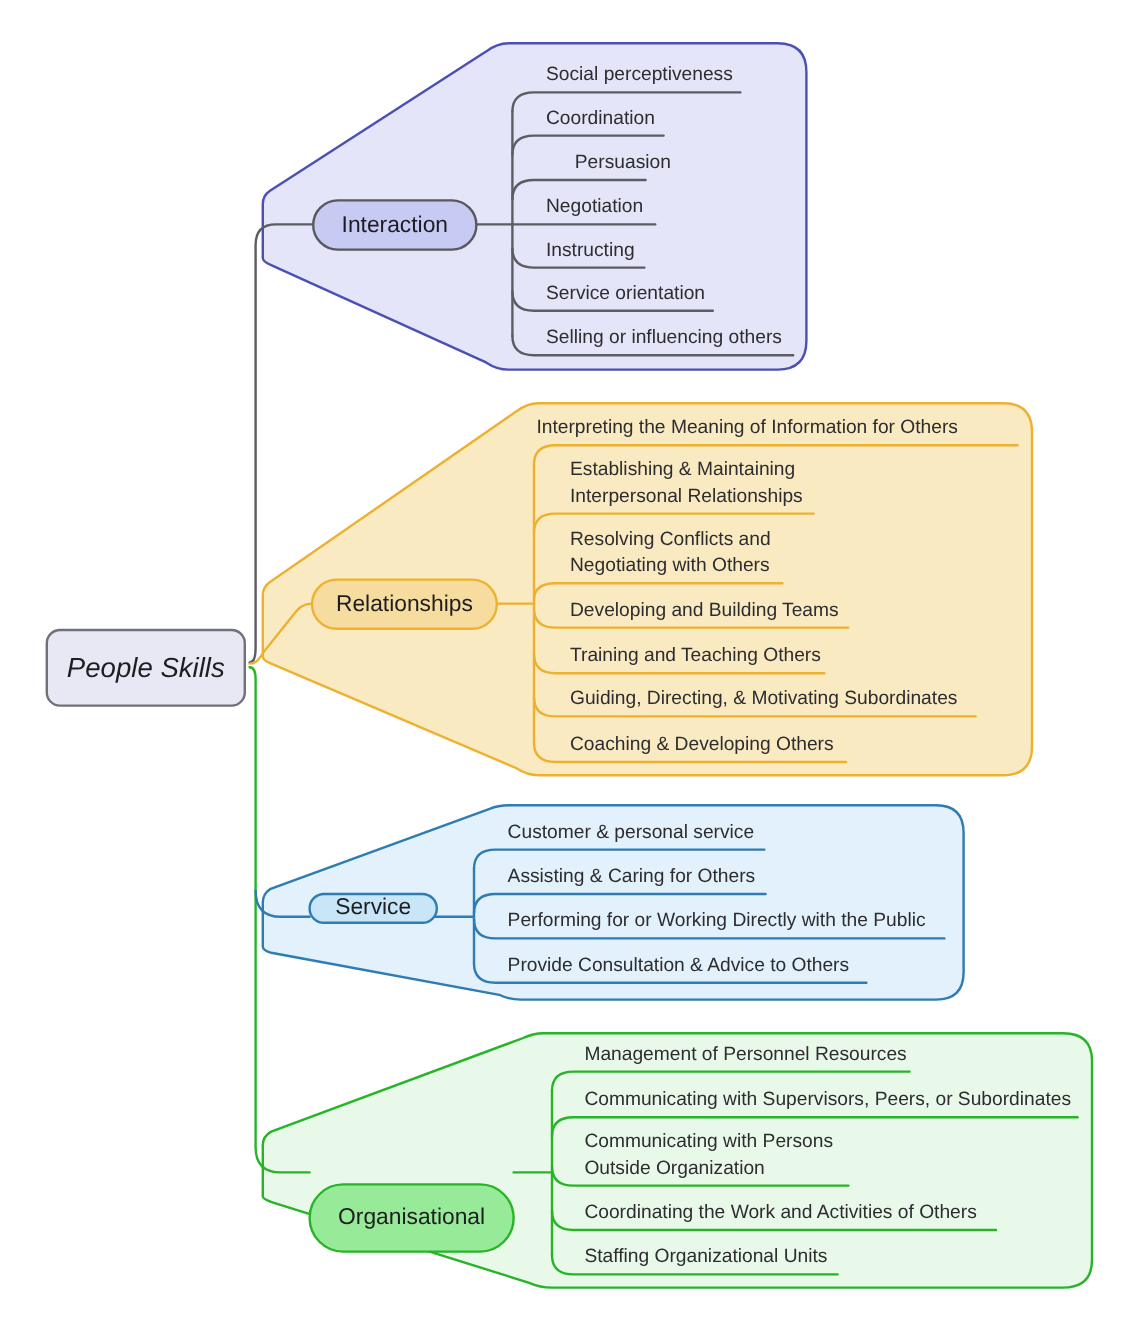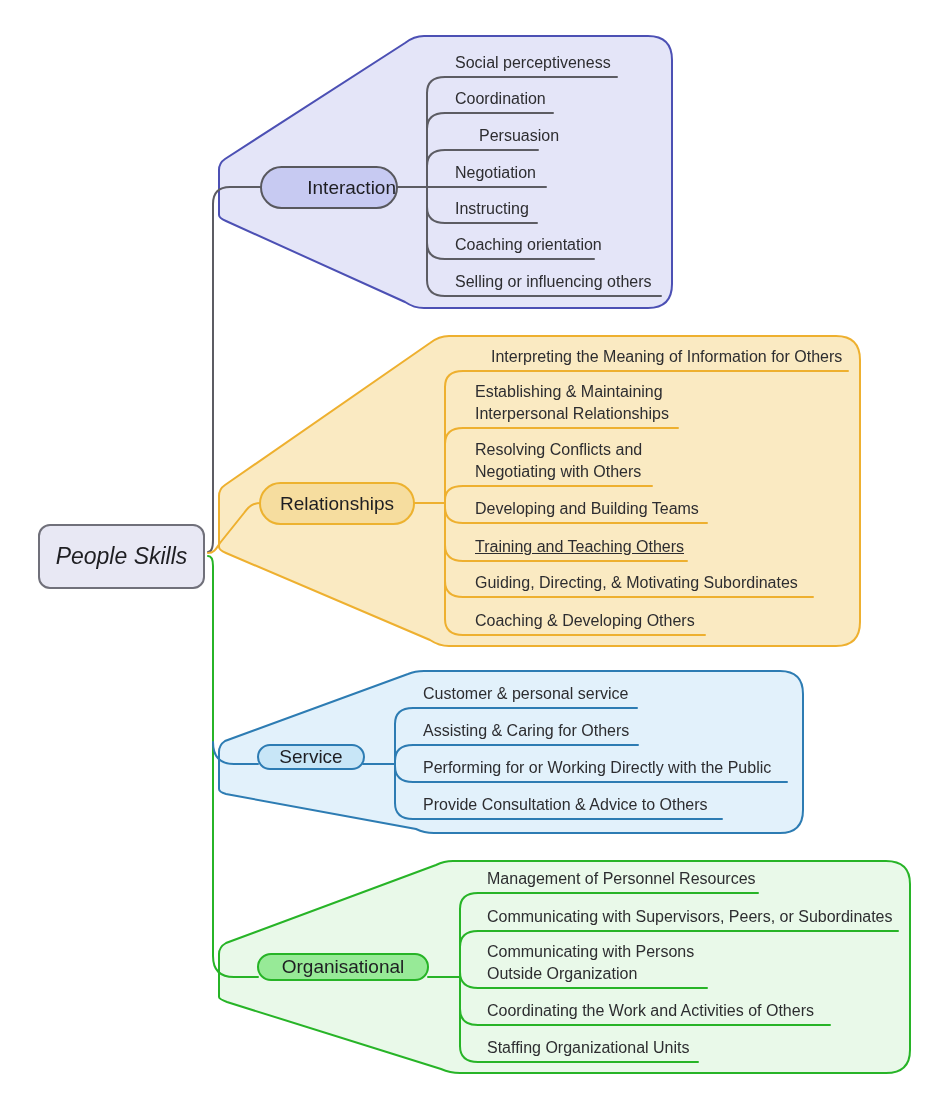--- a/index.html
+++ b/index.html
@@ -3,21 +3,21 @@
 <meta charset="utf-8">
 <style>
   html,body{margin:0;padding:0;background:#ffffff;}
   .canvas{position:relative;width:950px;height:1114px;background:#ffffff;overflow:hidden;
           font-family:"Liberation Sans", sans-serif;}
   .shape-layer{position:absolute;left:0;top:0;}
   .node{position:absolute;display:flex;align-items:center;justify-content:center;
         box-sizing:border-box;text-align:center;color:#1e1e22;}
   .root-node{border-radius:12px;border:2px solid #70707a;background:#e8e8f4;font-size:23px;}
   .pill{border-radius:999px;border:2px solid;font-size:19px;}
-  .pill-interaction{background:#c7caf2;border-color:#58585e;justify-content:flex-end;}
+  .pill-interaction{background:#c7caf2;border-color:#58585e;}
   .pill-relationships{background:#f6dd9f;border-color:#edb22f;}
   .pill-service{background:#c8e6f7;border-color:#2d7cb3;}
   .pill-organisational{background:#97ea97;border-color:#27b427;}
   .leaf{position:absolute;font-size:16px;line-height:22px;color:#2d2d30;white-space:pre-line;}
 </style>
 </head>
 <body>
 
 <div class="canvas">
 
@@ -87,39 +87,39 @@
 
   <div class="node pill pill-interaction" style="left:260px;top:166px;width:138px;height:43px;">
     <span>Interaction</span>
   </div>
   <div class="node pill pill-relationships" style="left:259px;top:482px;width:156px;height:43px;align-items:center;">
     <span>Relationships</span>
   </div>
   <div class="node pill pill-service" style="left:257px;top:744px;width:108px;height:26px;">
     <span>Service</span>
   </div>
-  <div class="node pill pill-organisational" style="left:257px;top:953px;width:172px;height:28px;">
+  <div class="node pill pill-organisational" style="left:257px;top:986px;width:172px;height:58px;">
     <span>Organisational</span>
   </div>
 
   <div class="leaf" style="left:455px;top:52px;">Social perceptiveness</div>
   <div class="leaf" style="left:455px;top:88px;">Coordination</div>
   <div class="leaf" style="left:455px;top:125px;margin-left:24px;">Persuasion</div>
   <div class="leaf" style="left:455px;top:162px;">Negotiation</div>
   <div class="leaf" style="left:455px;top:198px;">Instructing</div>
-  <div class="leaf" style="left:455px;top:234px;">Coaching orientation</div>
+  <div class="leaf" style="left:455px;top:234px;">Service orientation</div>
   <div class="leaf" style="left:455px;top:271px;">Selling or influencing others</div>
 
-  <div class="leaf" style="left:491px;top:346px;text-align:center;">Interpreting the Meaning of Information for Others</div>
+  <div class="leaf" style="left:447px;top:346px;text-align:center;">Interpreting the Meaning of Information for Others</div>
   <div class="leaf" style="left:475px;top:381px;">Establishing &amp; Maintaining
 Interpersonal Relationships</div>
   <div class="leaf" style="left:475px;top:439px;">Resolving Conflicts and
 Negotiating with Others</div>
   <div class="leaf" style="left:475px;top:498px;">Developing and Building Teams</div>
-  <div class="leaf" style="left:475px;top:536px;text-decoration:underline;">Training and Teaching Others</div>
+  <div class="leaf" style="left:475px;top:536px;">Training and Teaching Others</div>
   <div class="leaf" style="left:475px;top:572px;">Guiding, Directing, &amp; Motivating Subordinates</div>
   <div class="leaf" style="left:475px;top:610px;">Coaching &amp; Developing Others</div>
 
   <div class="leaf" style="left:423px;top:720px;">Assisting &amp; Caring for Others</div>
   <div class="leaf" style="left:423px;top:683px;">Customer &amp; personal service</div>
   <div class="leaf" style="left:423px;top:794px;">Provide Consultation &amp; Advice to Others</div>
   <div class="leaf" style="left:423px;top:757px;">Performing for or Working Directly with the Public</div>
 
   <div class="leaf" style="left:487px;top:868px;">Management of Personnel Resources</div>
   <div class="leaf" style="left:487px;top:906px;">Communicating with Supervisors, Peers, or Subordinates</div>

